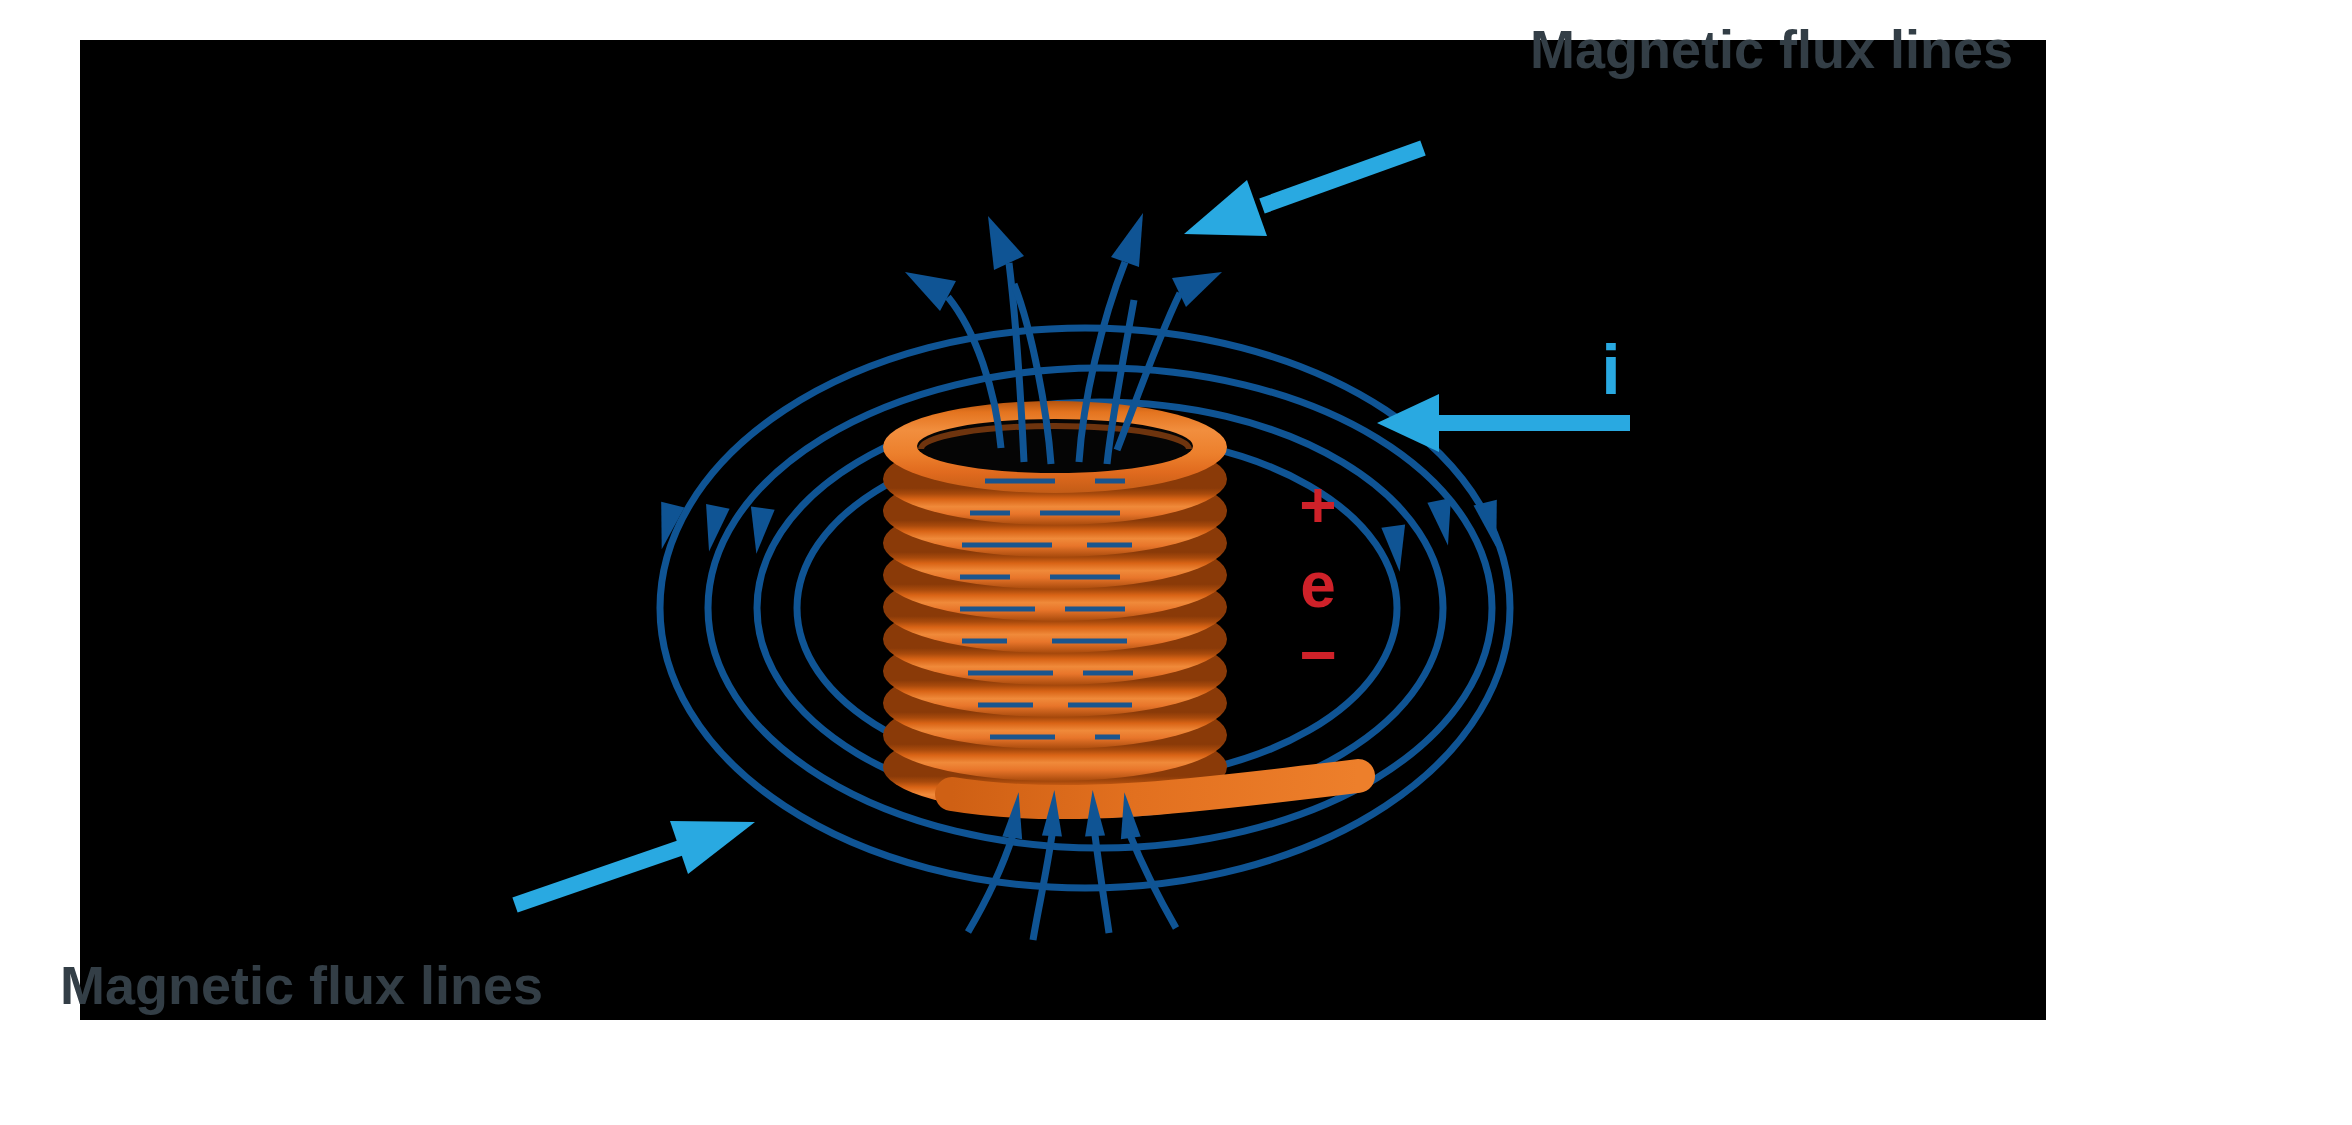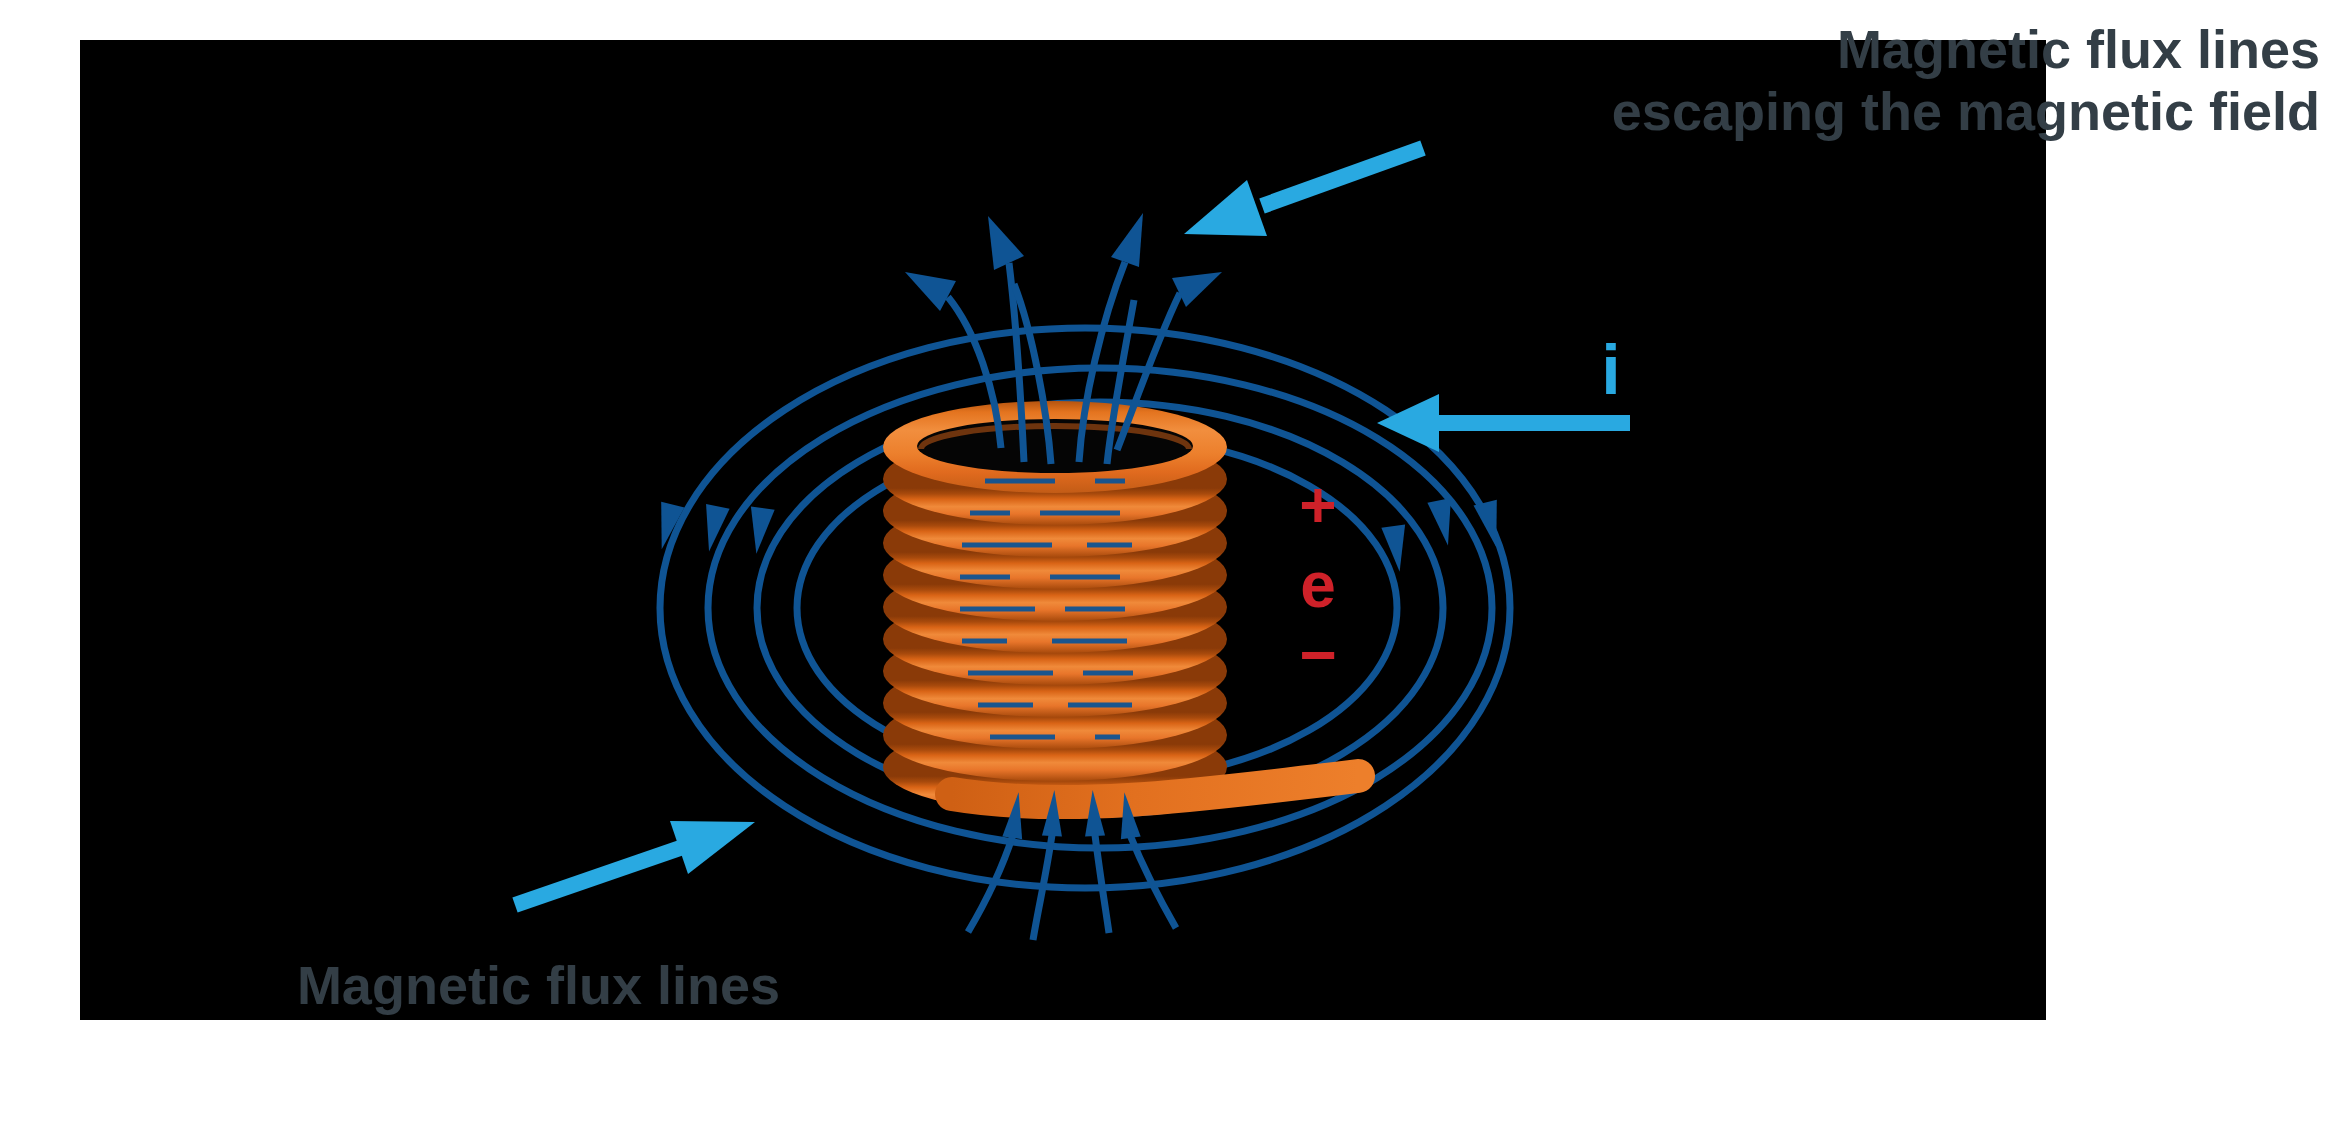--- a/index.html
+++ b/index.html
@@ -1,21 +1,21 @@
 <!DOCTYPE html>
 <html style="--page-bg: #ffffff; --panel-bg: #000000; --flux-line: #0f5494; --cyan-arrow: #29a9e1; --emf-red: #cf2129; --caption-text: #333e46; --coil-orange: #e06a1e; --coil-orange-light: #f08a3a; --coil-orange-dark: #9c4209;"><head>
 <meta charset="utf-8">
 <style>
   html,body{margin:0;padding:0;background:var(--page-bg,#fff);}
   .stage{position:relative;width:2352px;height:1125px;overflow:hidden;
          font-family:"Liberation Sans",sans-serif;background:var(--page-bg,#fff);}
   .panel{position:absolute;left:80px;top:40px;width:1966px;height:980px;background:var(--panel-bg,#000);}
   svg.diagram{position:absolute;left:0;top:0;width:2352px;height:1125px;}
   .caption{position:absolute;color:var(--caption-text,#333e46);font-weight:bold;
-           font-size:54px;line-height:62px;text-align:right;white-space:nowrap;}
+           font-size:54px;line-height:62px;text-align:left;white-space:nowrap;}
   .caption-top{left:1530px;top:18px;width:790px;}
   .caption-bottom{left:60px;top:954px;width:720px;}
   .sym{position:absolute;font-weight:bold;text-align:center;width:70px;white-space:nowrap;}
   .sym-i{left:1576px;top:330px;font-size:70px;color:var(--cyan-arrow,#29a9e1);}
   .sym-red{color:var(--emf-red,#cf2129);font-size:64px;}
   .sym-plus{left:1283px;top:468px;}
   .sym-e{left:1283px;top:548px;}
   .sym-minus{left:1283px;top:618px;}
   
   .flux{stroke:var(--flux-line,#0f5494);stroke-width:7;fill:none;}
@@ -148,21 +148,20 @@
       <polygon class="cyan-fill" points="1377,423 1439,394 1439,452"></polygon>
     </g>
     <g>
       <line class="cyan-stroke" x1="515" y1="905" x2="683" y2="847" stroke-width="15"></line>
       <polygon class="cyan-fill" points="755,822 688,874 670,821"></polygon>
     </g>
   </svg>
 
   <div class="caption caption-top">
     <div>Magnetic flux lines</div>
-    <div>escaping the magnetic field</div>
   </div>
 
   <div class="caption caption-bottom">
     <div>Magnetic flux lines</div>
   </div>
 
   <div class="sym sym-i">i</div>
   <div class="sym sym-red sym-plus">+</div>
   <div class="sym sym-red sym-e">e</div>
   <div class="sym sym-red sym-minus">−</div>

